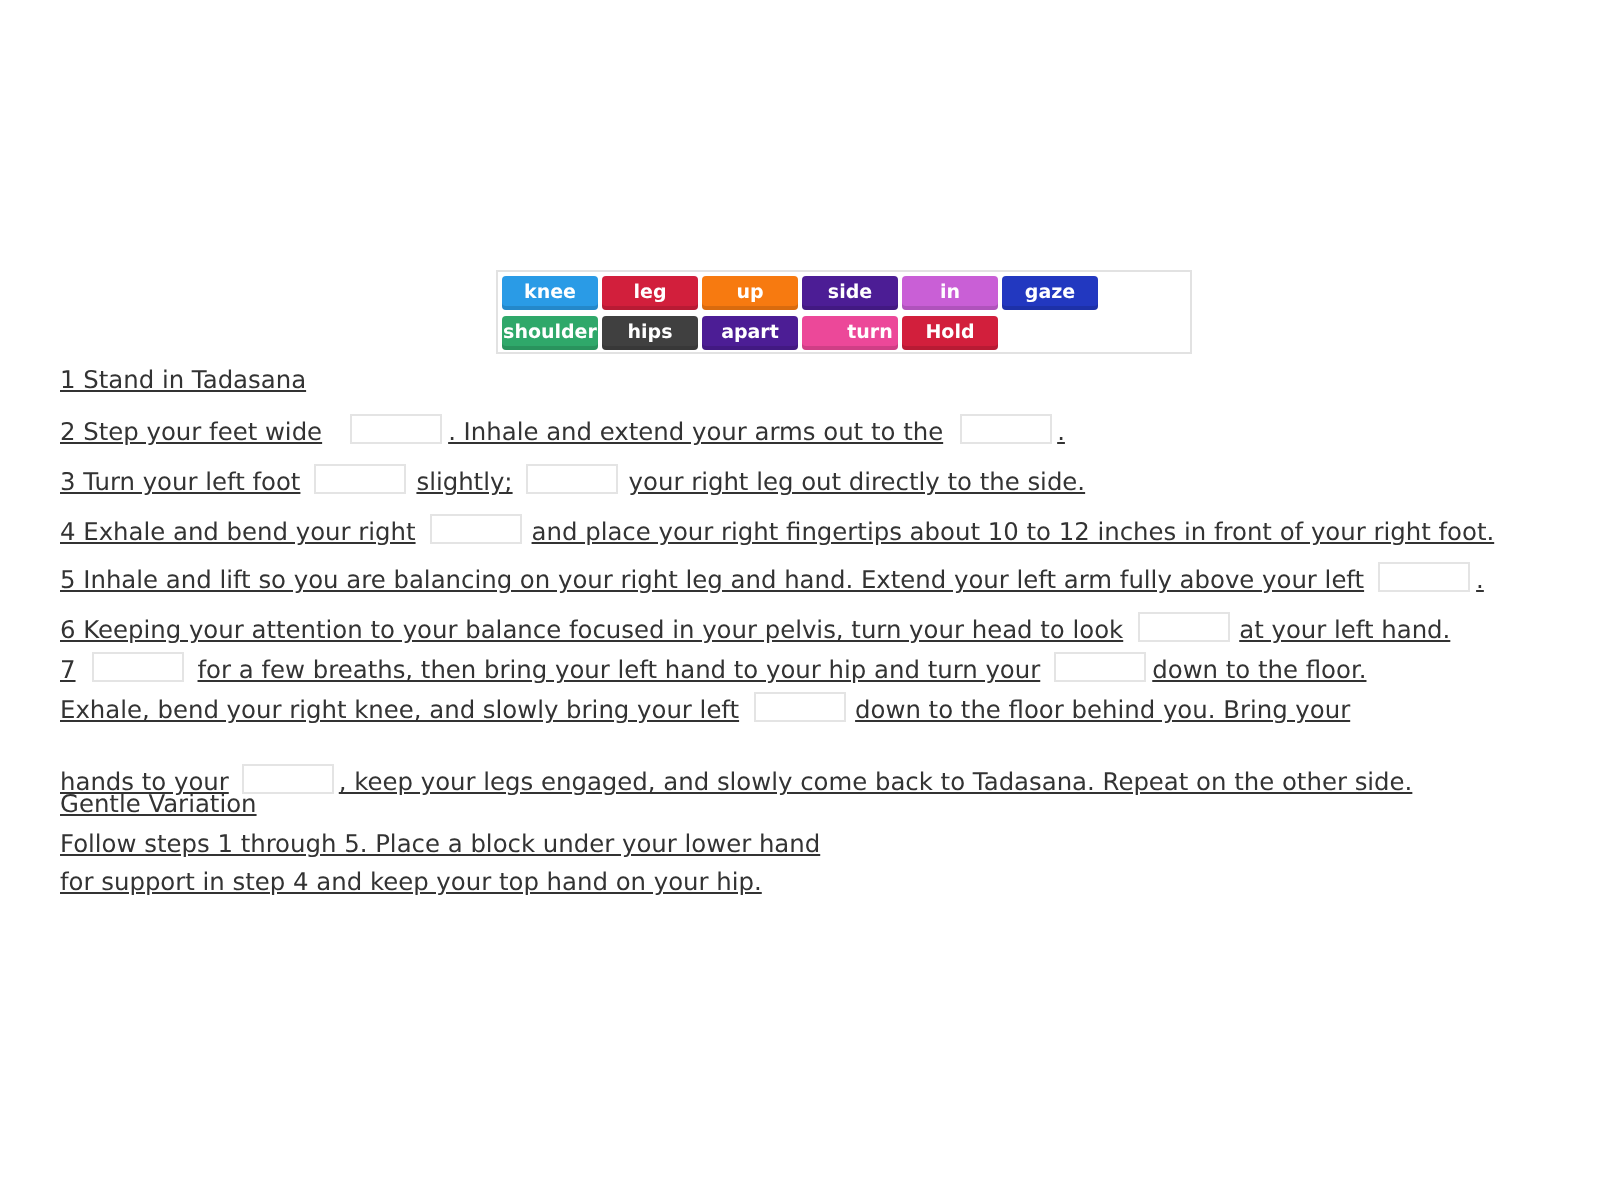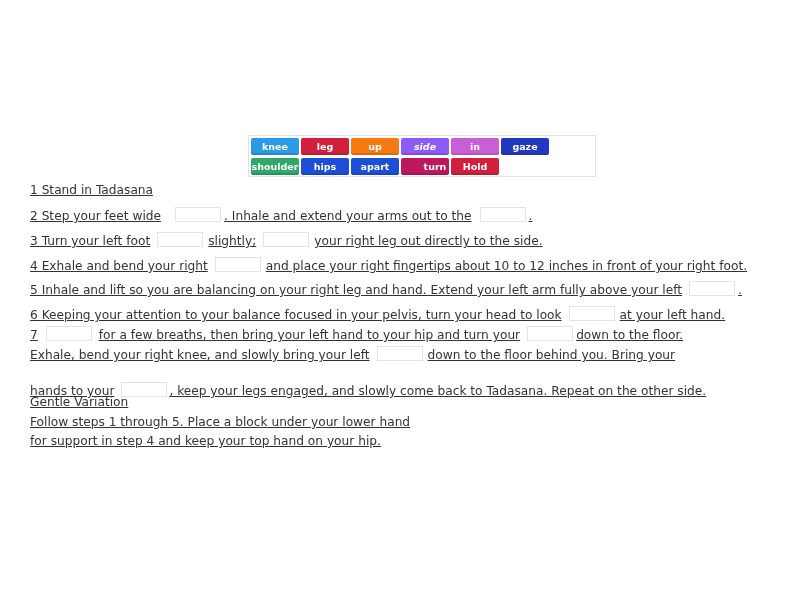--- a/index.html
+++ b/index.html
@@ -61,27 +61,27 @@
       background: #fff;
     }
   </style>
 </head>
 <body>
 
 <div class="word-bank">
   <div class="tile" style="background: rgb(42, 155, 230);">knee</div>
   <div class="tile" style="background: rgb(210, 31, 60);">leg</div>
   <div class="tile" style="background: rgb(247, 122, 16);">up</div>
-  <div class="tile" style="background: #8b5cf6; font-style: italic;">side</div>
+  <div class="tile" style="background: #4c1d95;">side</div>
   <div class="tile" style="background: rgb(201, 95, 214);">in</div>
   <div class="tile" style="background: rgb(34, 56, 192);">gaze</div>
   <div class="tile" style="background: rgb(47, 168, 106);">shoulder</div>
-  <div class="tile" style="background: #1d4ed8;">hips</div>
-  <div class="tile" style="background: #1d4ed8;">apart</div>
-  <div class="tile" style="background: #be185d; padding-left: 20px;">turn</div>
+  <div class="tile" style="background: #404040;">hips</div>
+  <div class="tile" style="background: #4c1d95;">apart</div>
+  <div class="tile" style="background: #ec4899; padding-left: 20px;">turn</div>
   <div class="tile" style="background: rgb(210, 31, 60);">Hold</div>
 </div>
 
 <div class="text" style="top:182px">
   <span>1 Stand in Tadasana</span>
 </div>
 
 <div class="text" style="top:207px">
   <span>2 Step your feet wide</span><span class="blank" style="margin-left:14px;margin-right:3px"></span><span>. Inhale and extend your arms out to the</span><span class="blank" style="margin-left:8px;margin-right:3px"></span><span>.</span>
 </div>

